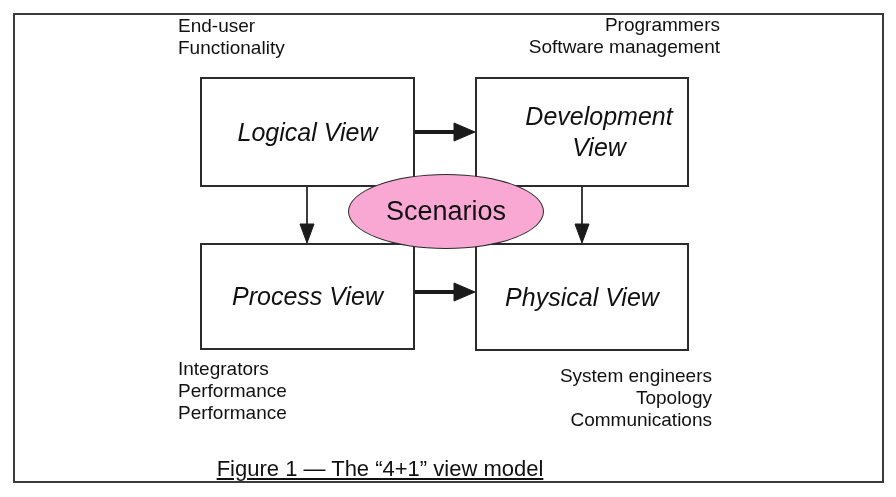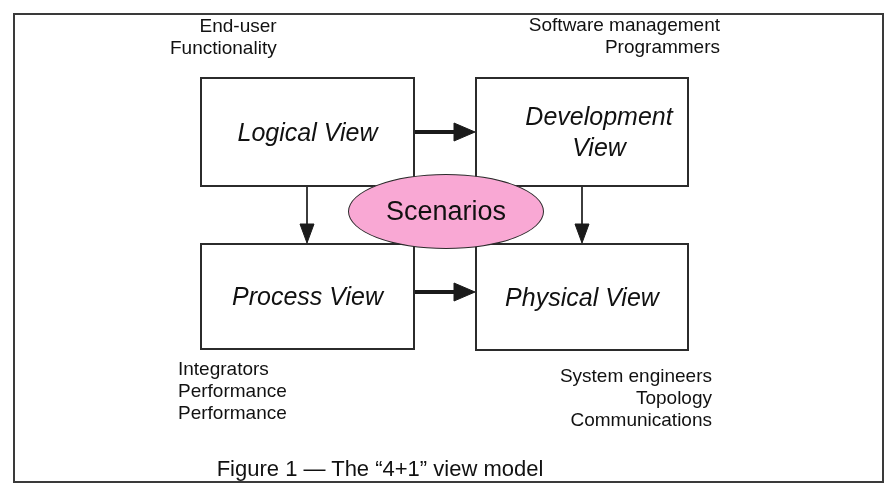--- a/index.html
+++ b/index.html
@@ -60,46 +60,47 @@
     font-size: 27px;
     z-index: 3;
   }
   .annot {
     position: absolute;
     font-size: 19px;
     line-height: 22px;
     z-index: 4;
     white-space: nowrap;
   }
-  .annot-top-left     { left: 170px; top: 15px;  text-align: right; }
+  .annot-top-left     { left: 178px; top: 15px;  text-align: left; }
   .annot-top-right    { right: 176px; top: 14px; text-align: right; }
   .annot-bottom-left  { left: 178px; top: 358px; text-align: left; }
   .annot-bottom-right { right: 184px; top: 365px; text-align: right; }
   .caption {
     position: absolute;
     left: 13px; top: 456px;
     width: 734px;
     text-align: center;
     font-size: 22px;
     z-index: 4;
+    text-decoration: underline;
   }
 </style>
 </head>
 <body>
 
 <div class="canvas">
   <div class="frame"></div>
 
   <div class="annot annot-top-left">
     <div>End-user</div>
     <div>Functionality</div>
   </div>
   <div class="annot annot-top-right">
+    <div>Programmers</div>
     <div>Software management</div>
-    <div>Programmers</div>
   </div>
   <div class="annot annot-bottom-left">
     <div>Integrators</div>
     <div>Performance</div>
     <div>Performance</div>
   </div>
   <div class="annot annot-bottom-right">
     <div>System engineers</div>
     <div>Topology</div>
     <div>Communications</div>

